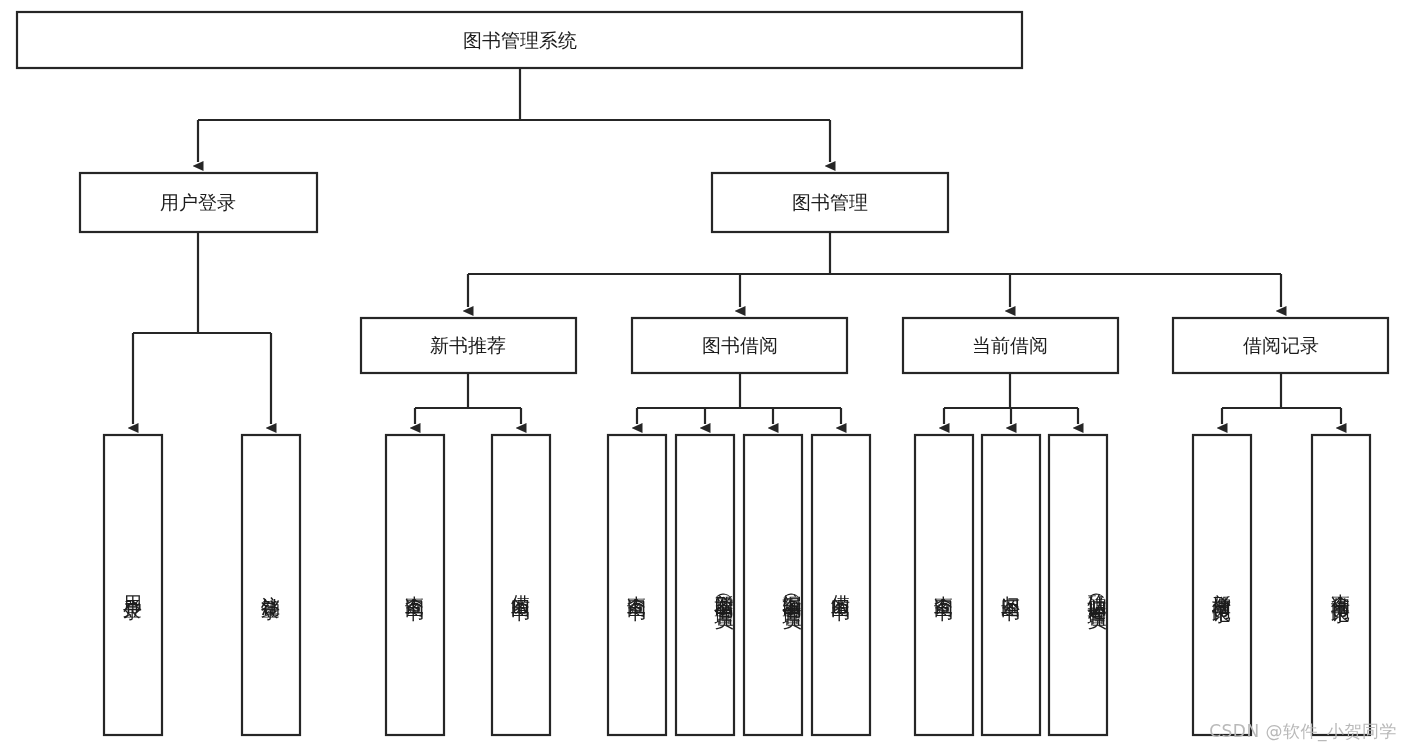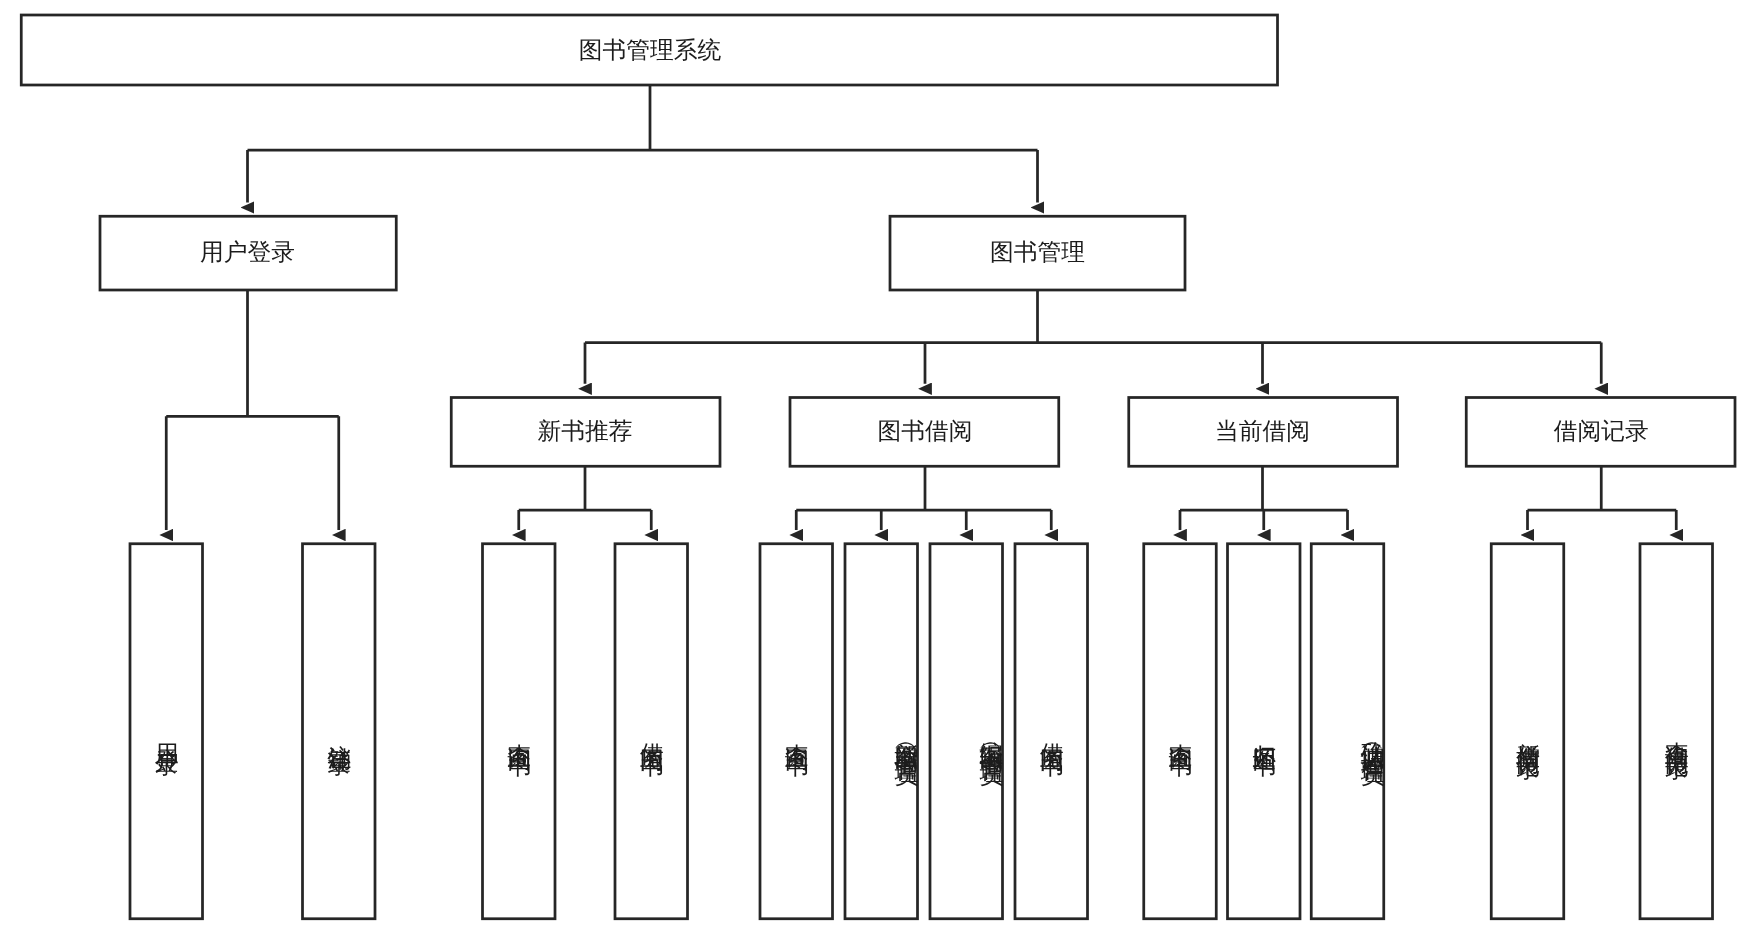--- a/index.html
+++ b/index.html
@@ -230,14 +230,15 @@
   <div class="vtext" style="left:744px; top:435px; width:58px; height:300px; align-items:flex-start; padding-top:8px; box-sizing:border-box;">编辑图书（管理员）</div>
   <div class="vtext" style="left:812px; top:435px; width:58px; height:300px;">借阅图书</div>
 
   <div class="vtext" style="left:915px; top:435px; width:58px; height:300px;">查询图书</div>
   <div class="vtext" style="left:982px; top:435px; width:58px; height:300px;">归还图书</div>
   <div class="vtext" style="left:1049px; top:435px; width:58px; height:300px; align-items:flex-start; padding-top:8px; box-sizing:border-box;">确认归还（管理员）</div>
 
   <div class="vtext" style="left:1193px; top:435px; width:58px; height:300px;">新增借阅记录</div>
   <div class="vtext" style="left:1312px; top:435px; width:58px; height:300px;">查询借阅记录</div>
 
+  <div id="watermark">CSDN @软件_小贺同学</div>
 
 </div>
 
 </body></html>

